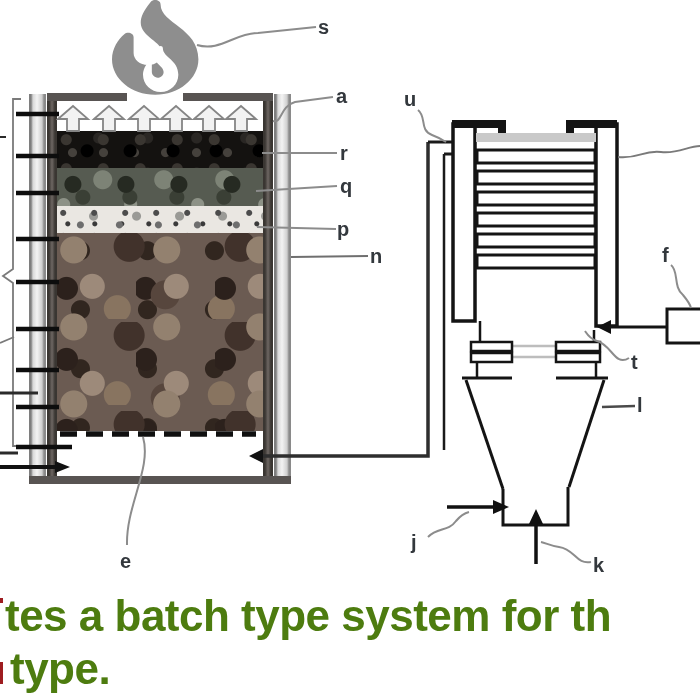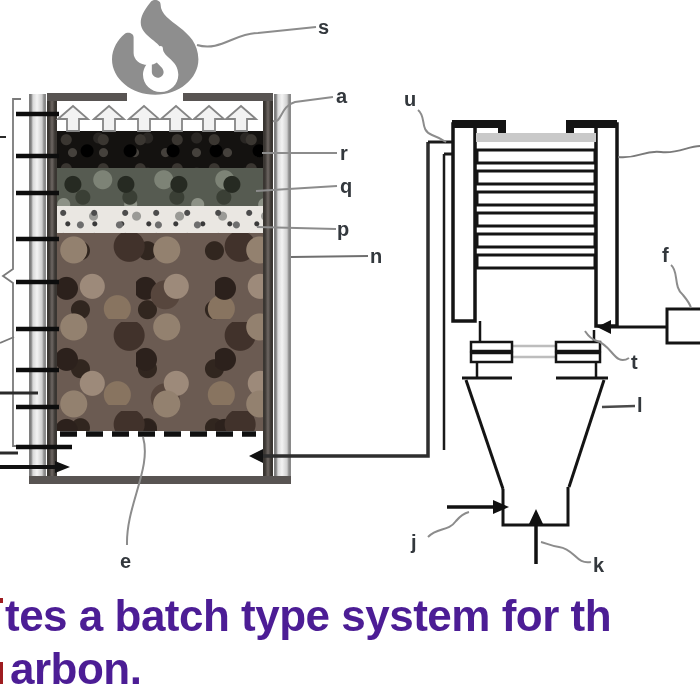--- a/index.html
+++ b/index.html
@@ -39,21 +39,21 @@
     radial-gradient(circle at 12% 78%, #2c211c 0 11px, rgba(0,0,0,0) 12px),
     radial-gradient(circle at 58% 88%, #887460 0 13px, rgba(0,0,0,0) 14px),
     radial-gradient(circle at 35% 30%, #31261f 0 9px, rgba(0,0,0,0) 10px);
     background-size:93px 77px,111px 89px,84px 97px,123px 103px,79px 71px,104px 86px,67px 59px;}
 
   
   .lbl{position:absolute;font-weight:bold;font-size:20px;color:#33383d;line-height:1;}
 
   
   .caption{position:absolute;font-weight:bold;font-size:44px;line-height:1.1;
-           color:#4c1d95;white-space:nowrap;letter-spacing:-0.5px;}
+           color:#4d7c0f;white-space:nowrap;letter-spacing:-0.5px;}
 </style>
 </head>
 <body>
 
 <div class="stage">
 
   <div class="abs col-light" style="left:29px;top:94px;width:17px;height:390px;"></div>
   <div class="abs col-light" style="left:274px;top:94px;width:17px;height:390px;"></div>
   <div class="abs wall-dark2" style="left:47px;top:100px;width:10px;height:376px;"></div>
   <div class="abs wall-dark2" style="left:263px;top:100px;width:10px;height:376px;"></div>
@@ -206,15 +206,15 @@
   <div class="lbl" style="left:370px;top:246px;">n</div>
   <div class="lbl" style="left:120px;top:551px;">e</div>
   <div class="lbl" style="left:404px;top:89px;">u</div>
   <div class="lbl" style="left:662px;top:245px;">f</div>
   <div class="lbl" style="left:631px;top:352px;">t</div>
   <div class="lbl" style="left:637px;top:395px;">l</div>
   <div class="lbl" style="left:411px;top:532px;">j</div>
   <div class="lbl" style="left:593px;top:555px;">k</div>
 
   <div class="caption" style="left:5px;top:592px;">tes a batch type system for th</div>
-  <div class="caption" style="left:10px;top:645px;">arbon.</div>
+  <div class="caption" style="left:10px;top:645px;">type.</div>
 
 </div>
 
 </body></html>

